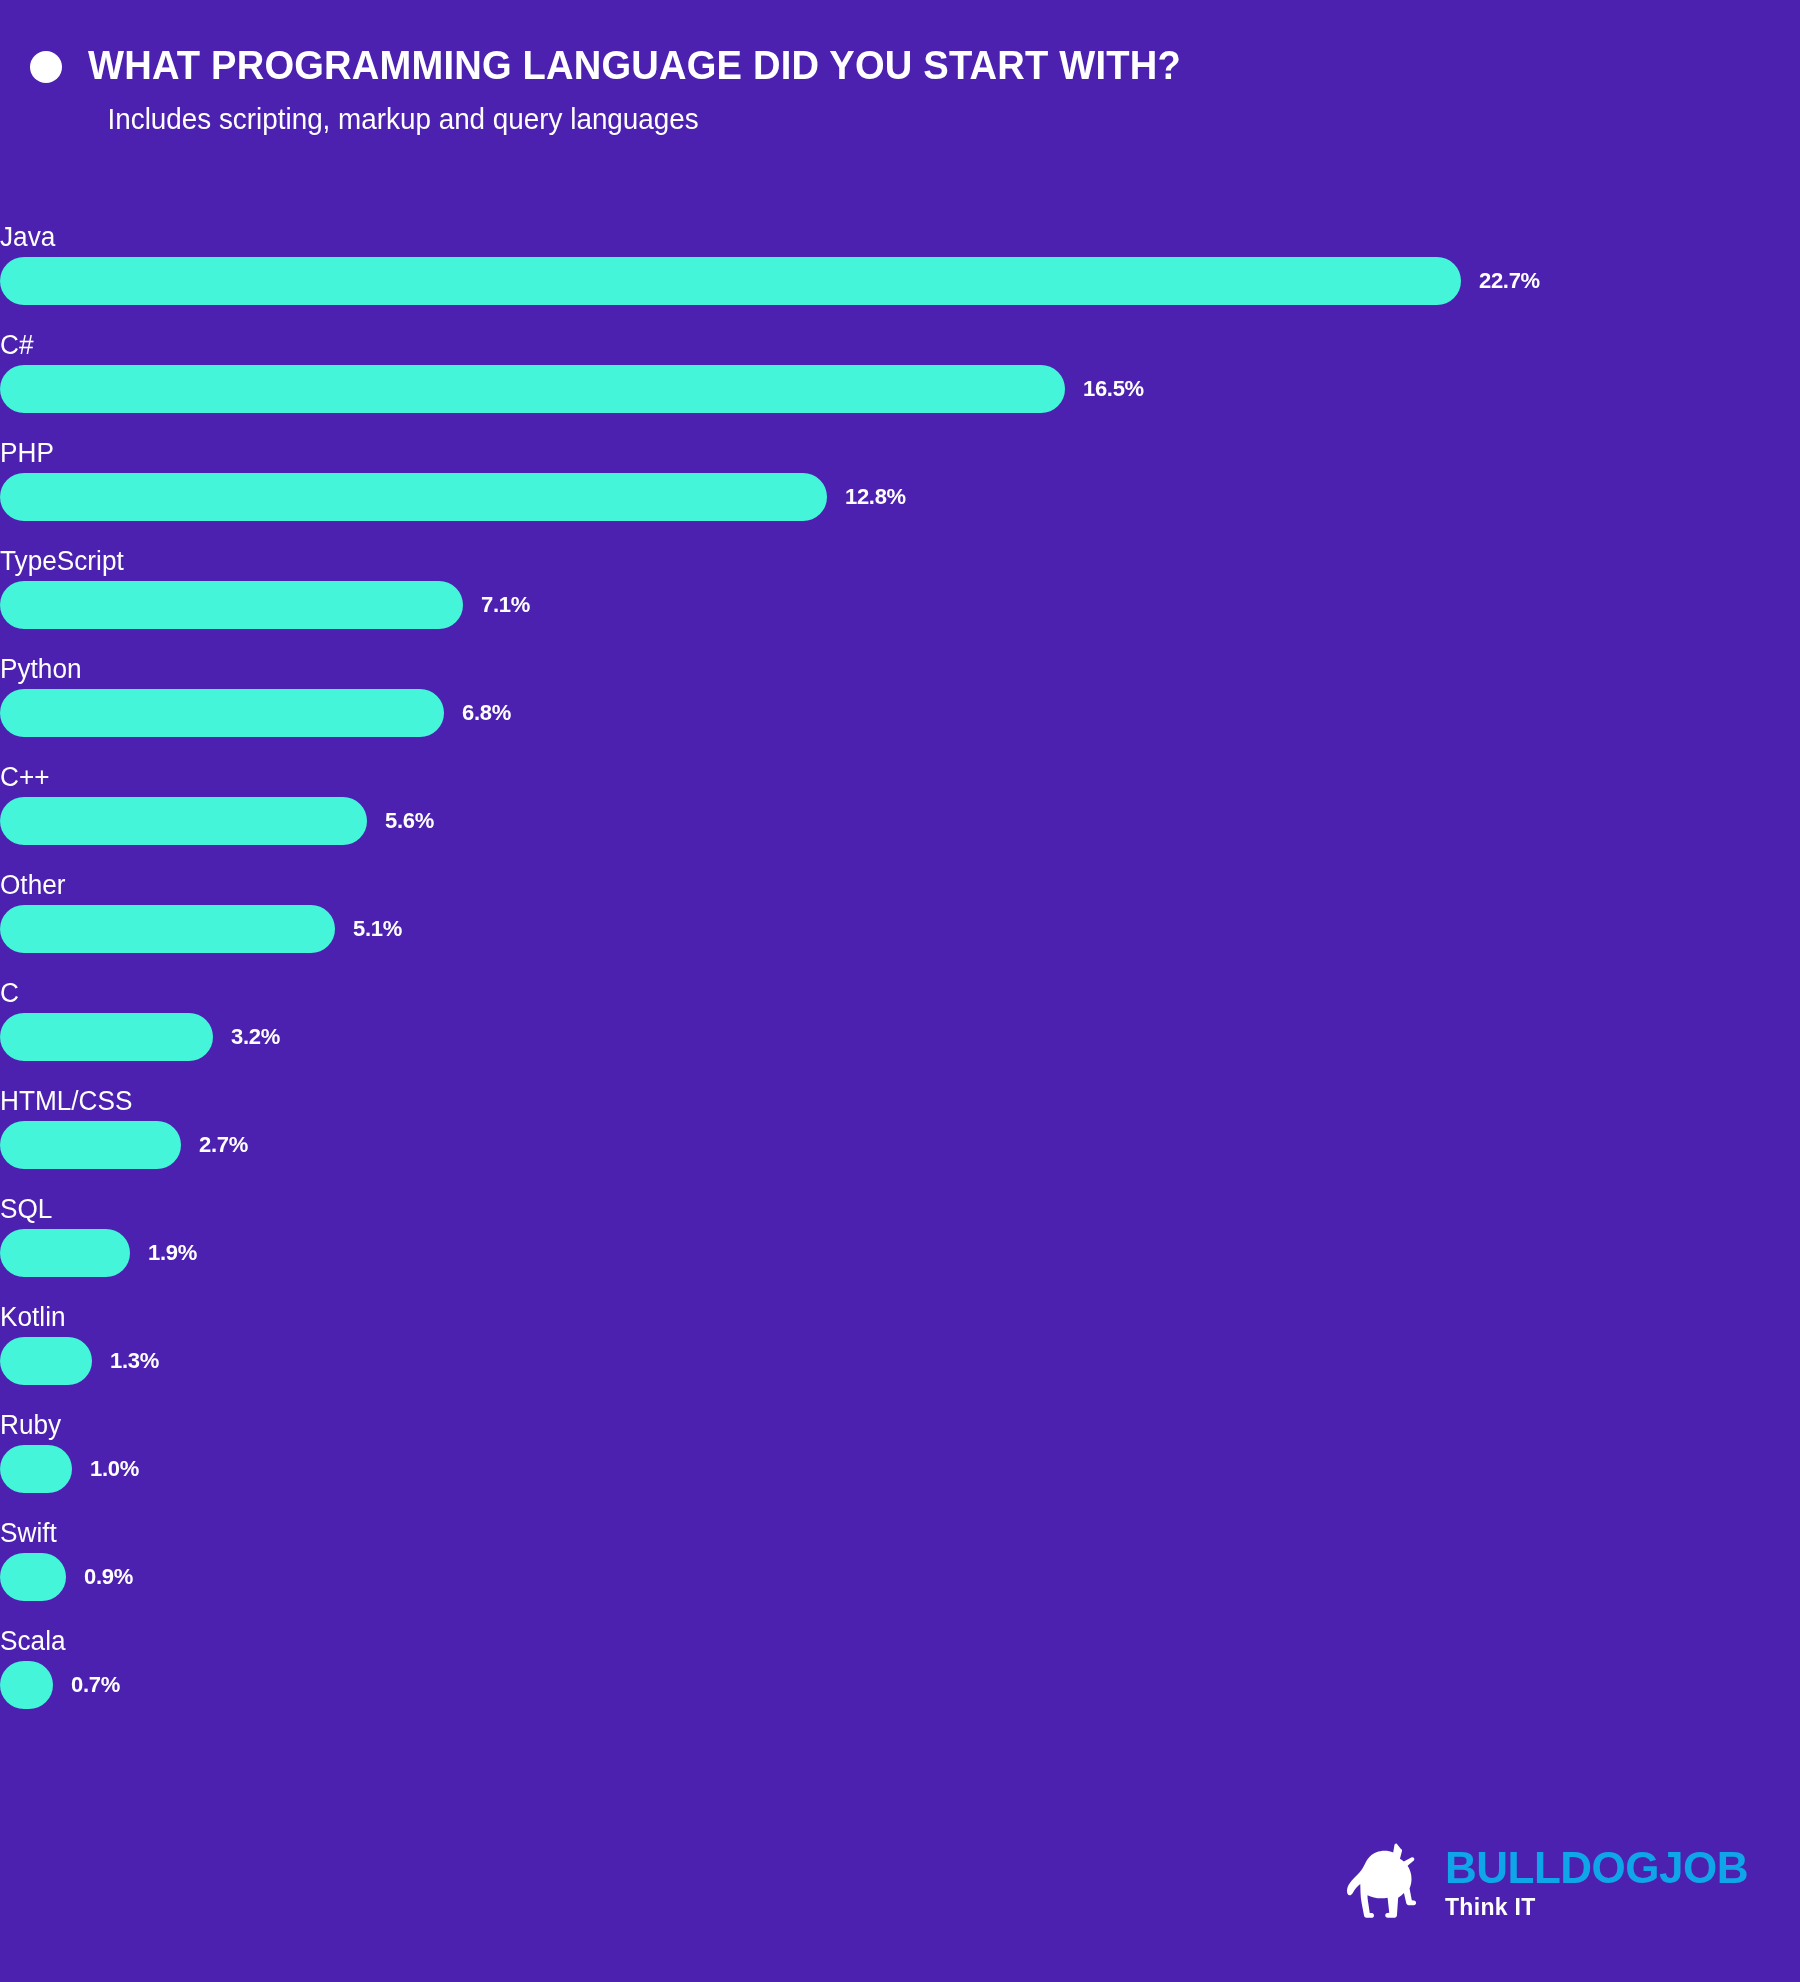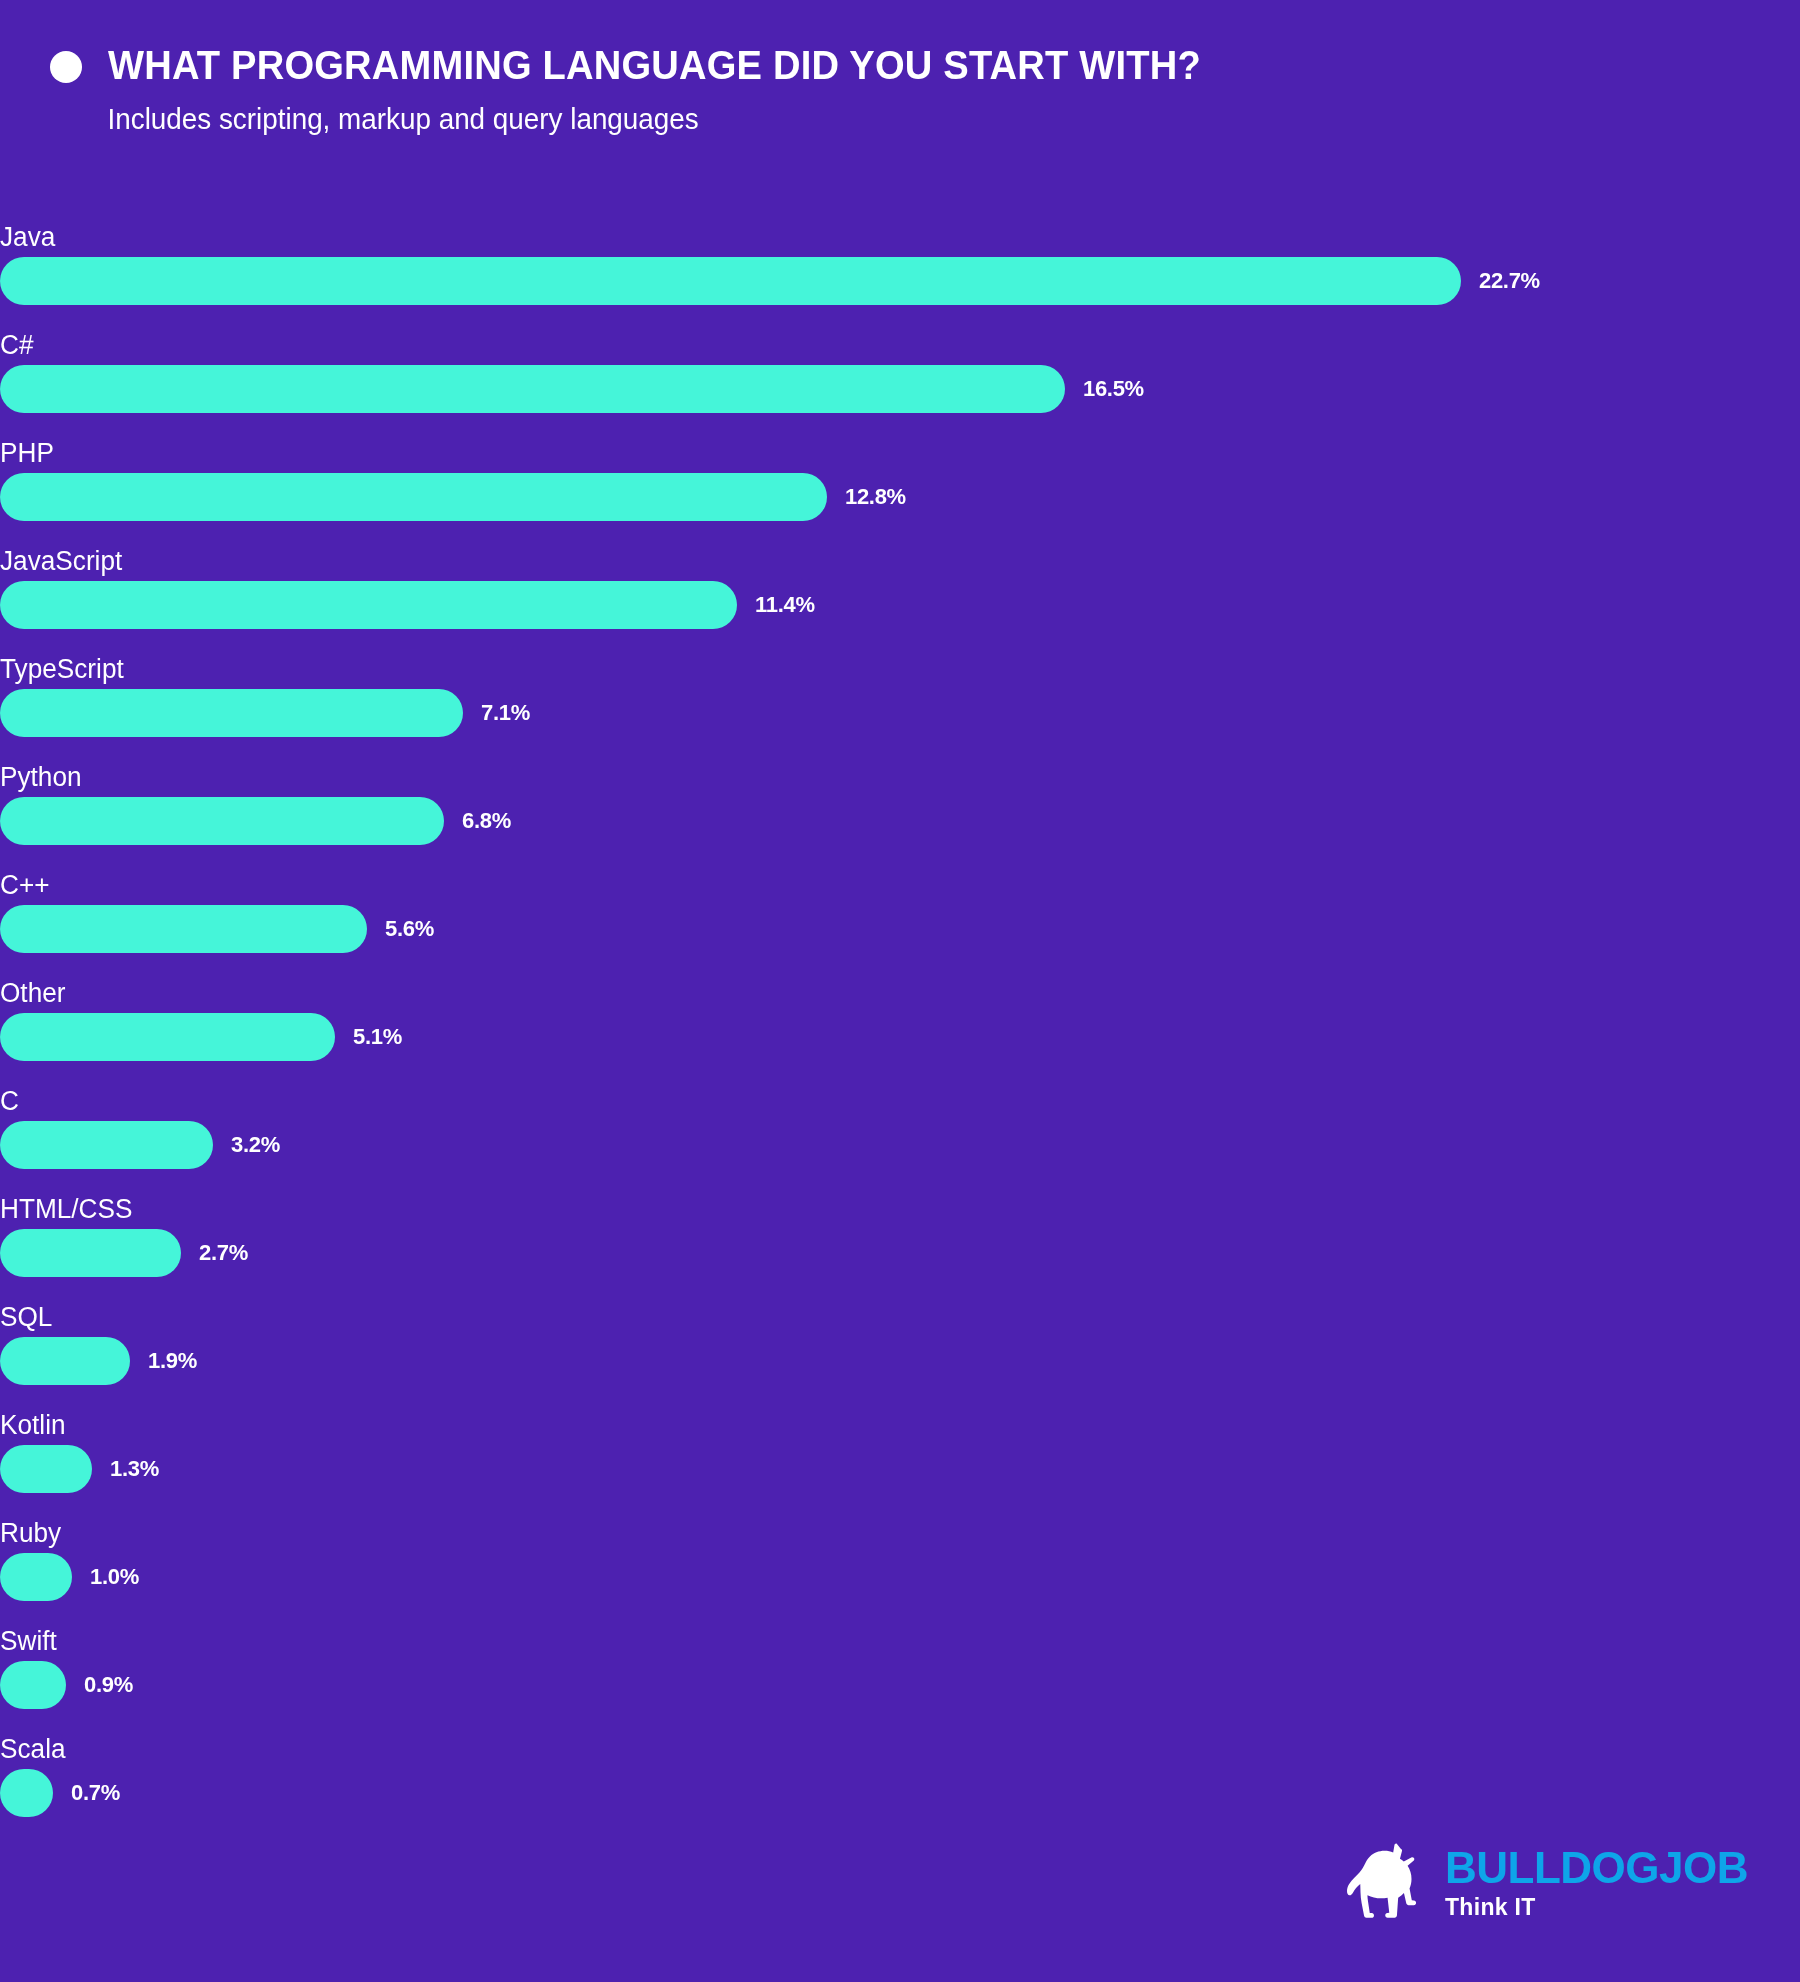--- a/index.html
+++ b/index.html
@@ -25,21 +25,21 @@
     position: absolute;
     left: 0;
     top: 42px;
     width: 1800px;
   }
 
   .title-row {
     display: flex;
     align-items: center;
     gap: 26px;
-    padding-left: 50px;
+    padding-left: 30px;
   }
 
   .bullet-dot {
     width: 32px;
     height: 32px;
     border-radius: 50%;
     background: #FFFFFF;
     flex: none;
     margin-top: 2px;
   }
@@ -181,27 +181,20 @@
         </div>
       </div>
       <div class="bar-row">
         <div class="bar-label">PHP</div>
         <div class="bar-track">
           <div class="bar-fill" style="width: 827px; background: rgb(69, 245, 217);"></div>
           <div class="bar-value">12.8%</div>
         </div>
       </div>
       <div class="bar-row">
-        <div class="bar-label">JavaScript</div>
-        <div class="bar-track">
-          <div class="bar-fill" style="width: 737px; background: rgb(69, 245, 217);"></div>
-          <div class="bar-value">11.4%</div>
-        </div>
-      </div>
-      <div class="bar-row">
         <div class="bar-label">TypeScript</div>
         <div class="bar-track">
           <div class="bar-fill" style="width: 463px; background: rgb(69, 245, 217);"></div>
           <div class="bar-value">7.1%</div>
         </div>
       </div>
       <div class="bar-row">
         <div class="bar-label">Python</div>
         <div class="bar-track">
           <div class="bar-fill" style="width: 444px; background: rgb(69, 245, 217);"></div>

